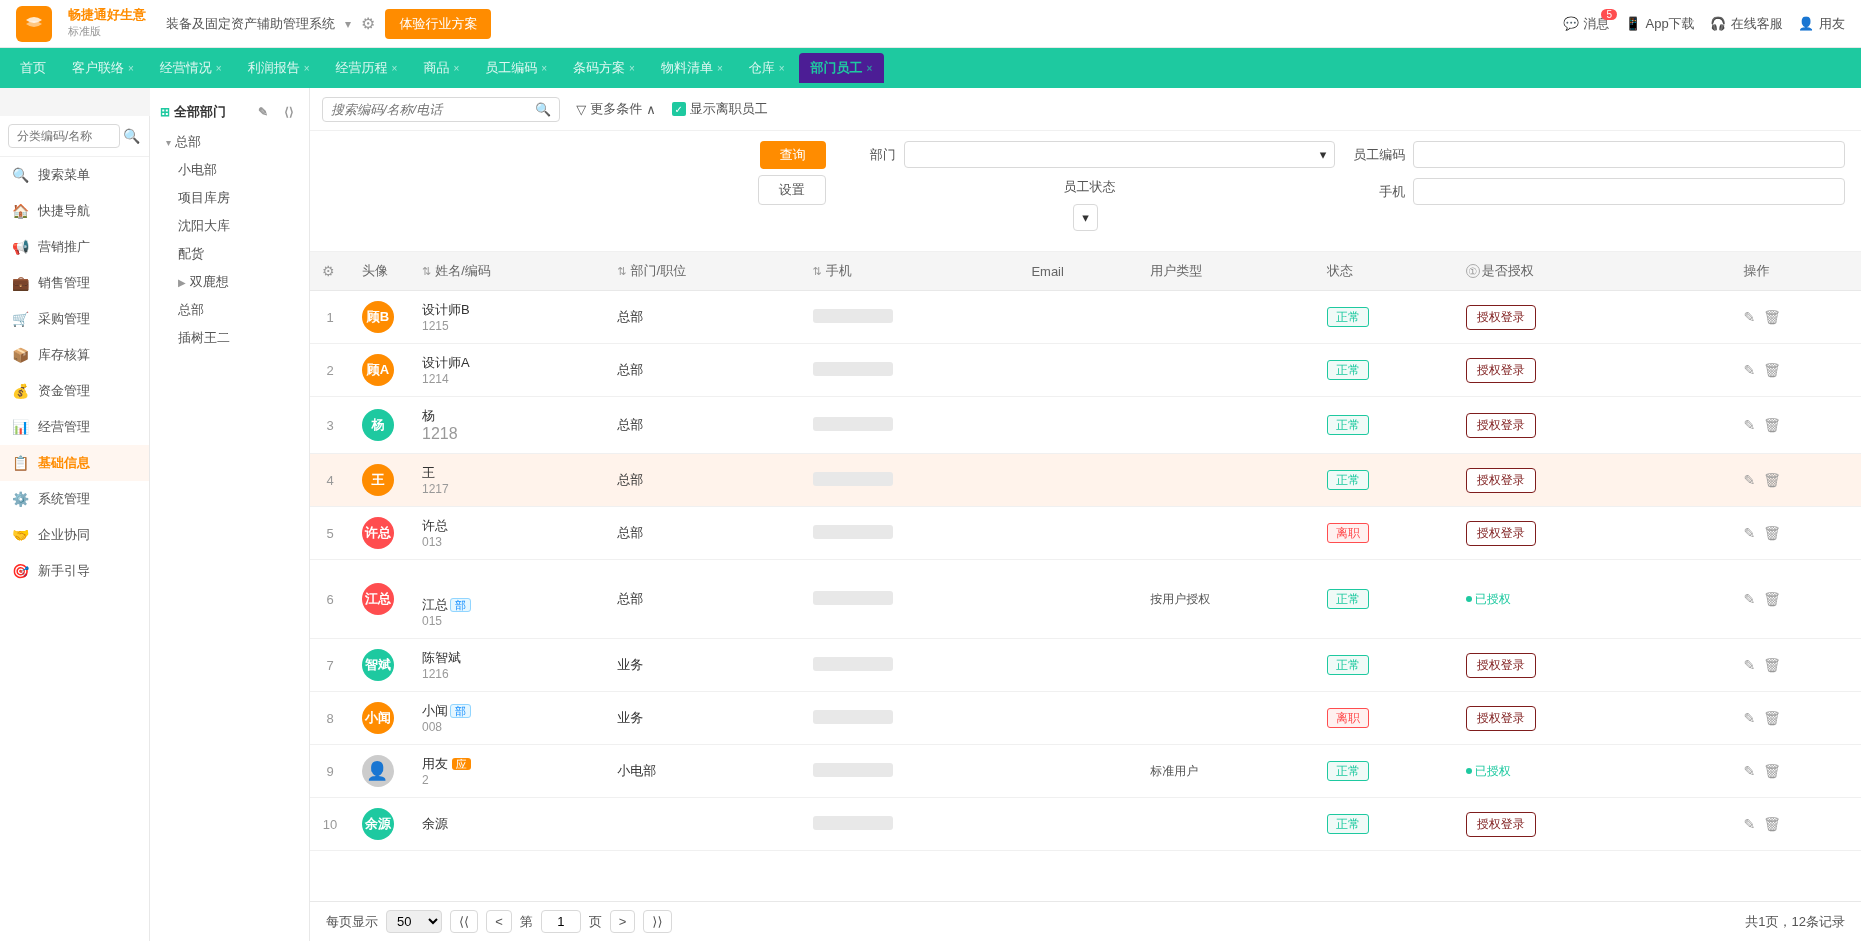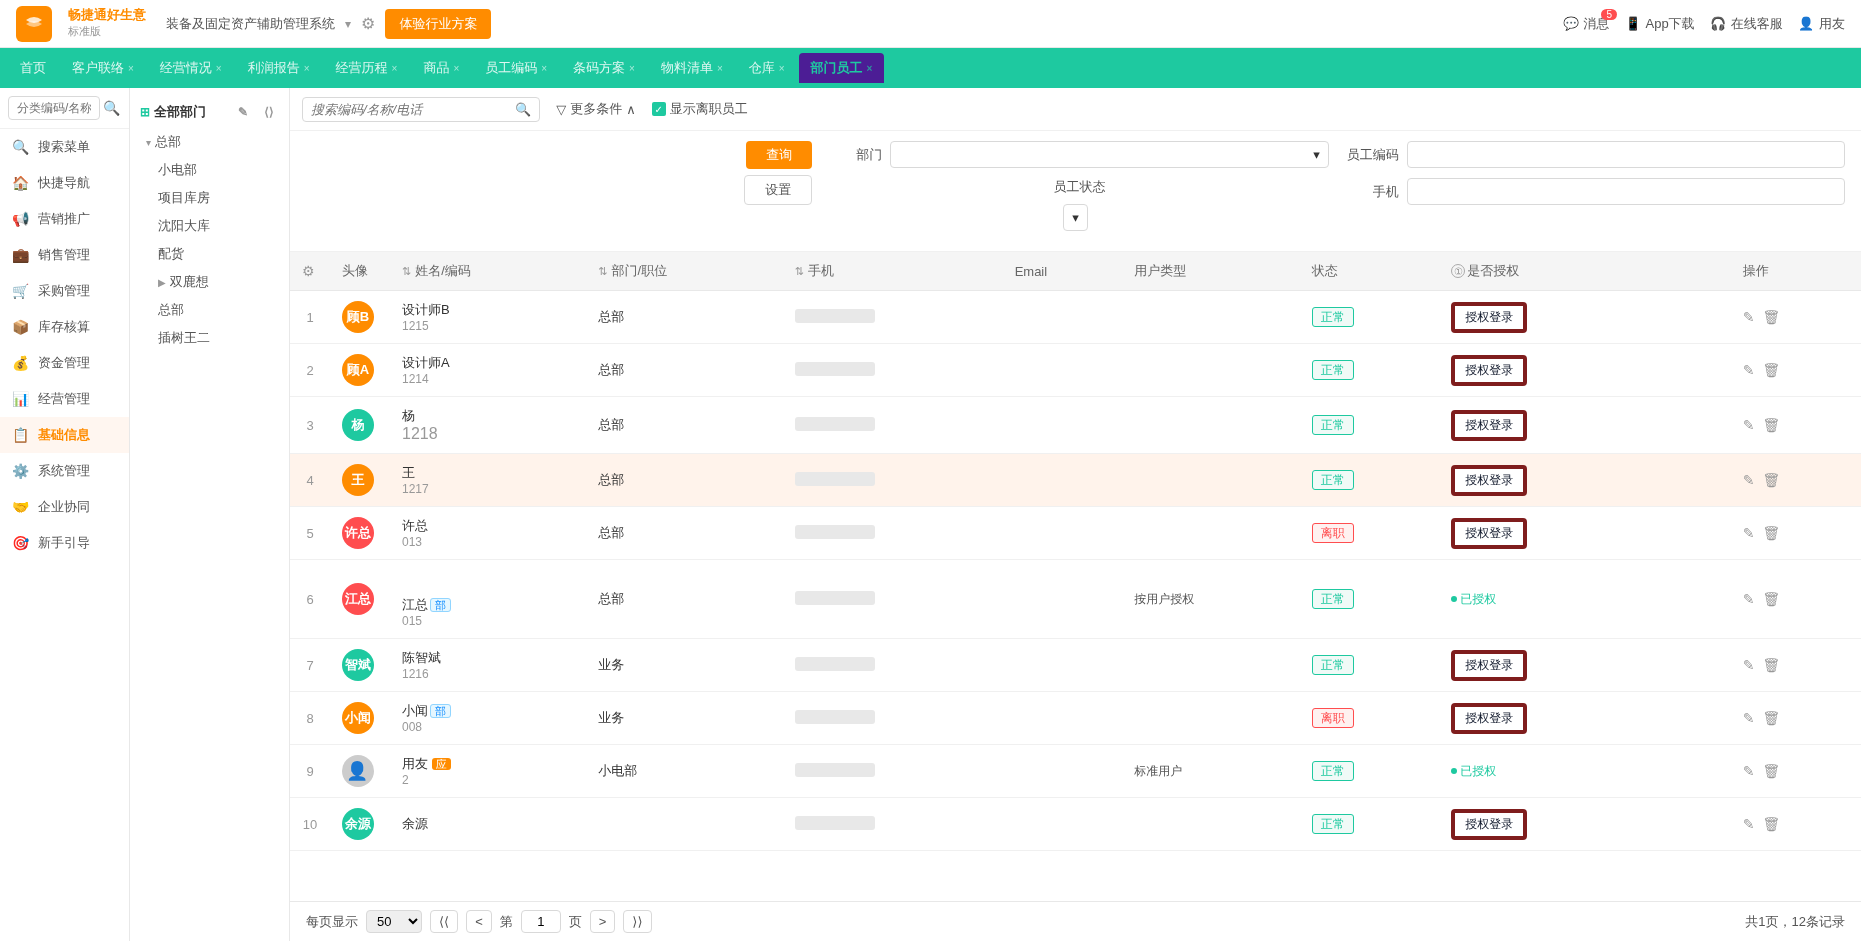--- a/index.html
+++ b/index.html
@@ -23,21 +23,21 @@
     .nav-tabs { height: 40px; background: #1ec9a0; display: flex; align-items: center; padding: 0 8px; gap: 2px; overflow: hidden; }
     .nav-tab { padding: 6px 12px; color: rgba(255,255,255,0.85); font-size: 13px; cursor: pointer; border-radius: 4px 4px 0 0; white-space: nowrap; display: flex; align-items: center; gap: 4px; }
     .nav-tab.active { background: #4c1d95; color: #1ec9a0; font-weight: bold; }
     .nav-tab .close { font-size: 10px; color: inherit; opacity: 0.7; cursor: pointer; }
     .nav-tab.active .close { color: #1ec9a0; }
 
     
     .main-layout { display: flex; height: calc(941px - 48px - 40px); }
 
     
-    .sidebar { width: 130px; background: #fff; border-right: 1px solid #e8e8e8; display: flex; flex-direction: column; flex-shrink: 0; }
+    .sidebar { width: 150px; background: #fff; border-right: 1px solid #e8e8e8; display: flex; flex-direction: column; flex-shrink: 0; margin-top: 28px; }
     .sidebar-search { padding: 8px; display: flex; align-items: center; gap: 4px; border-bottom: 1px solid #f0f0f0; }
     .sidebar-search input { border: 1px solid #d9d9d9; border-radius: 4px; padding: 4px 8px; font-size: 12px; width: 100%; outline: none; }
     .sidebar-nav { flex: 1; overflow-y: auto; }
     .sidebar-item { display: flex; align-items: center; gap: 8px; padding: 9px 12px; cursor: pointer; font-size: 13px; color: #555; }
     .sidebar-item.active { background: #fff6f0; color: #ff8c00; font-weight: bold; }
     .sidebar-item .s-icon { width: 18px; height: 18px; display: flex; align-items: center; justify-content: center; font-size: 14px; }
 
     
     .content-area { flex: 1; display: flex; overflow: hidden; }
 
@@ -72,21 +72,21 @@
     th { padding: 10px 12px; text-align: left; font-size: 13px; font-weight: normal; color: #666; border-bottom: 1px solid #e8e8e8; white-space: nowrap; }
     td { padding: 10px 12px; font-size: 13px; color: #333; border-bottom: 1px solid #f0f0f0; vertical-align: middle; }
     tr.highlight td { background: #fff3eb; }
     .avatar { width: 32px; height: 32px; border-radius: 50%; display: flex; align-items: center; justify-content: center; color: #fff; font-size: 13px; font-weight: bold; flex-shrink: 0; }
     .av-orange { background: #ff8c00; }
     .av-green { background: #1ec9a0; }
     .av-red { background: #ff4d4f; }
     .av-gray { background: #ccc; }
     .status-normal { background: #f0faf7; color: #1ec9a0; border: 1px solid #1ec9a0; border-radius: 3px; padding: 2px 8px; font-size: 12px; }
     .status-left { background: #fff1f0; color: #ff4d4f; border: 1px solid #ff4d4f; border-radius: 3px; padding: 2px 8px; font-size: 12px; }
-    .auth-btn { border: 4px solid #7f1d1d; color: #0f172a; background: #fff; border-radius: 4px; padding: 3px 10px; font-size: 12px; cursor: pointer; white-space: nowrap; }
+    .auth-btn { border: 1px solid #7f1d1d; color: #7f1d1d; background: #fff; border-radius: 4px; padding: 3px 10px; font-size: 12px; cursor: pointer; white-space: nowrap; }
     .authorized { color: #1ec9a0; font-size: 12px; display: flex; align-items: center; gap: 3px; }
     .authorized-dot { width: 6px; height: 6px; background: #1ec9a0; border-radius: 50%; display: inline-block; }
     .user-type { font-size: 12px; color: #555; }
     .masked { background: #e8e8e8; border-radius: 3px; height: 14px; width: 80px; display: inline-block; }
     .op-btns { display: flex; gap: 8px; }
     .op-btn { color: #999; cursor: pointer; font-size: 14px; }
     .tag-blue { background: #e6f7ff; color: #1890ff; border: 1px solid #91d5ff; border-radius: 3px; padding: 0 4px; font-size: 11px; margin-left: 2px; }
 
     
     .pagination { background: #fff; border-top: 1px solid #e8e8e8; padding: 8px 16px; display: flex; align-items: center; gap: 8px; font-size: 13px; color: #555; }

